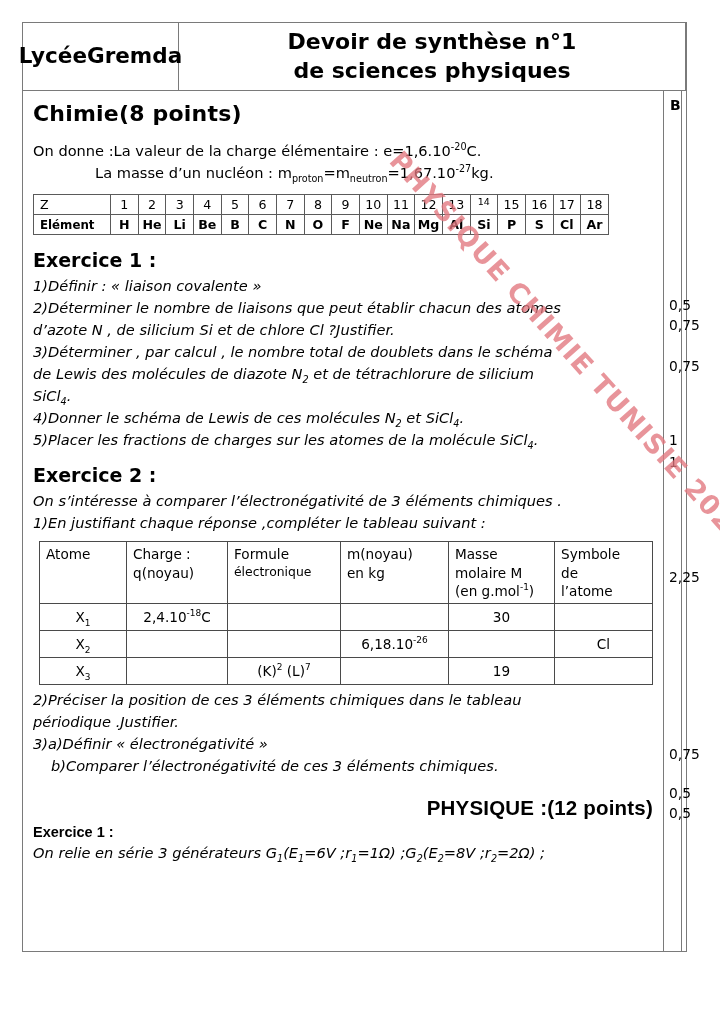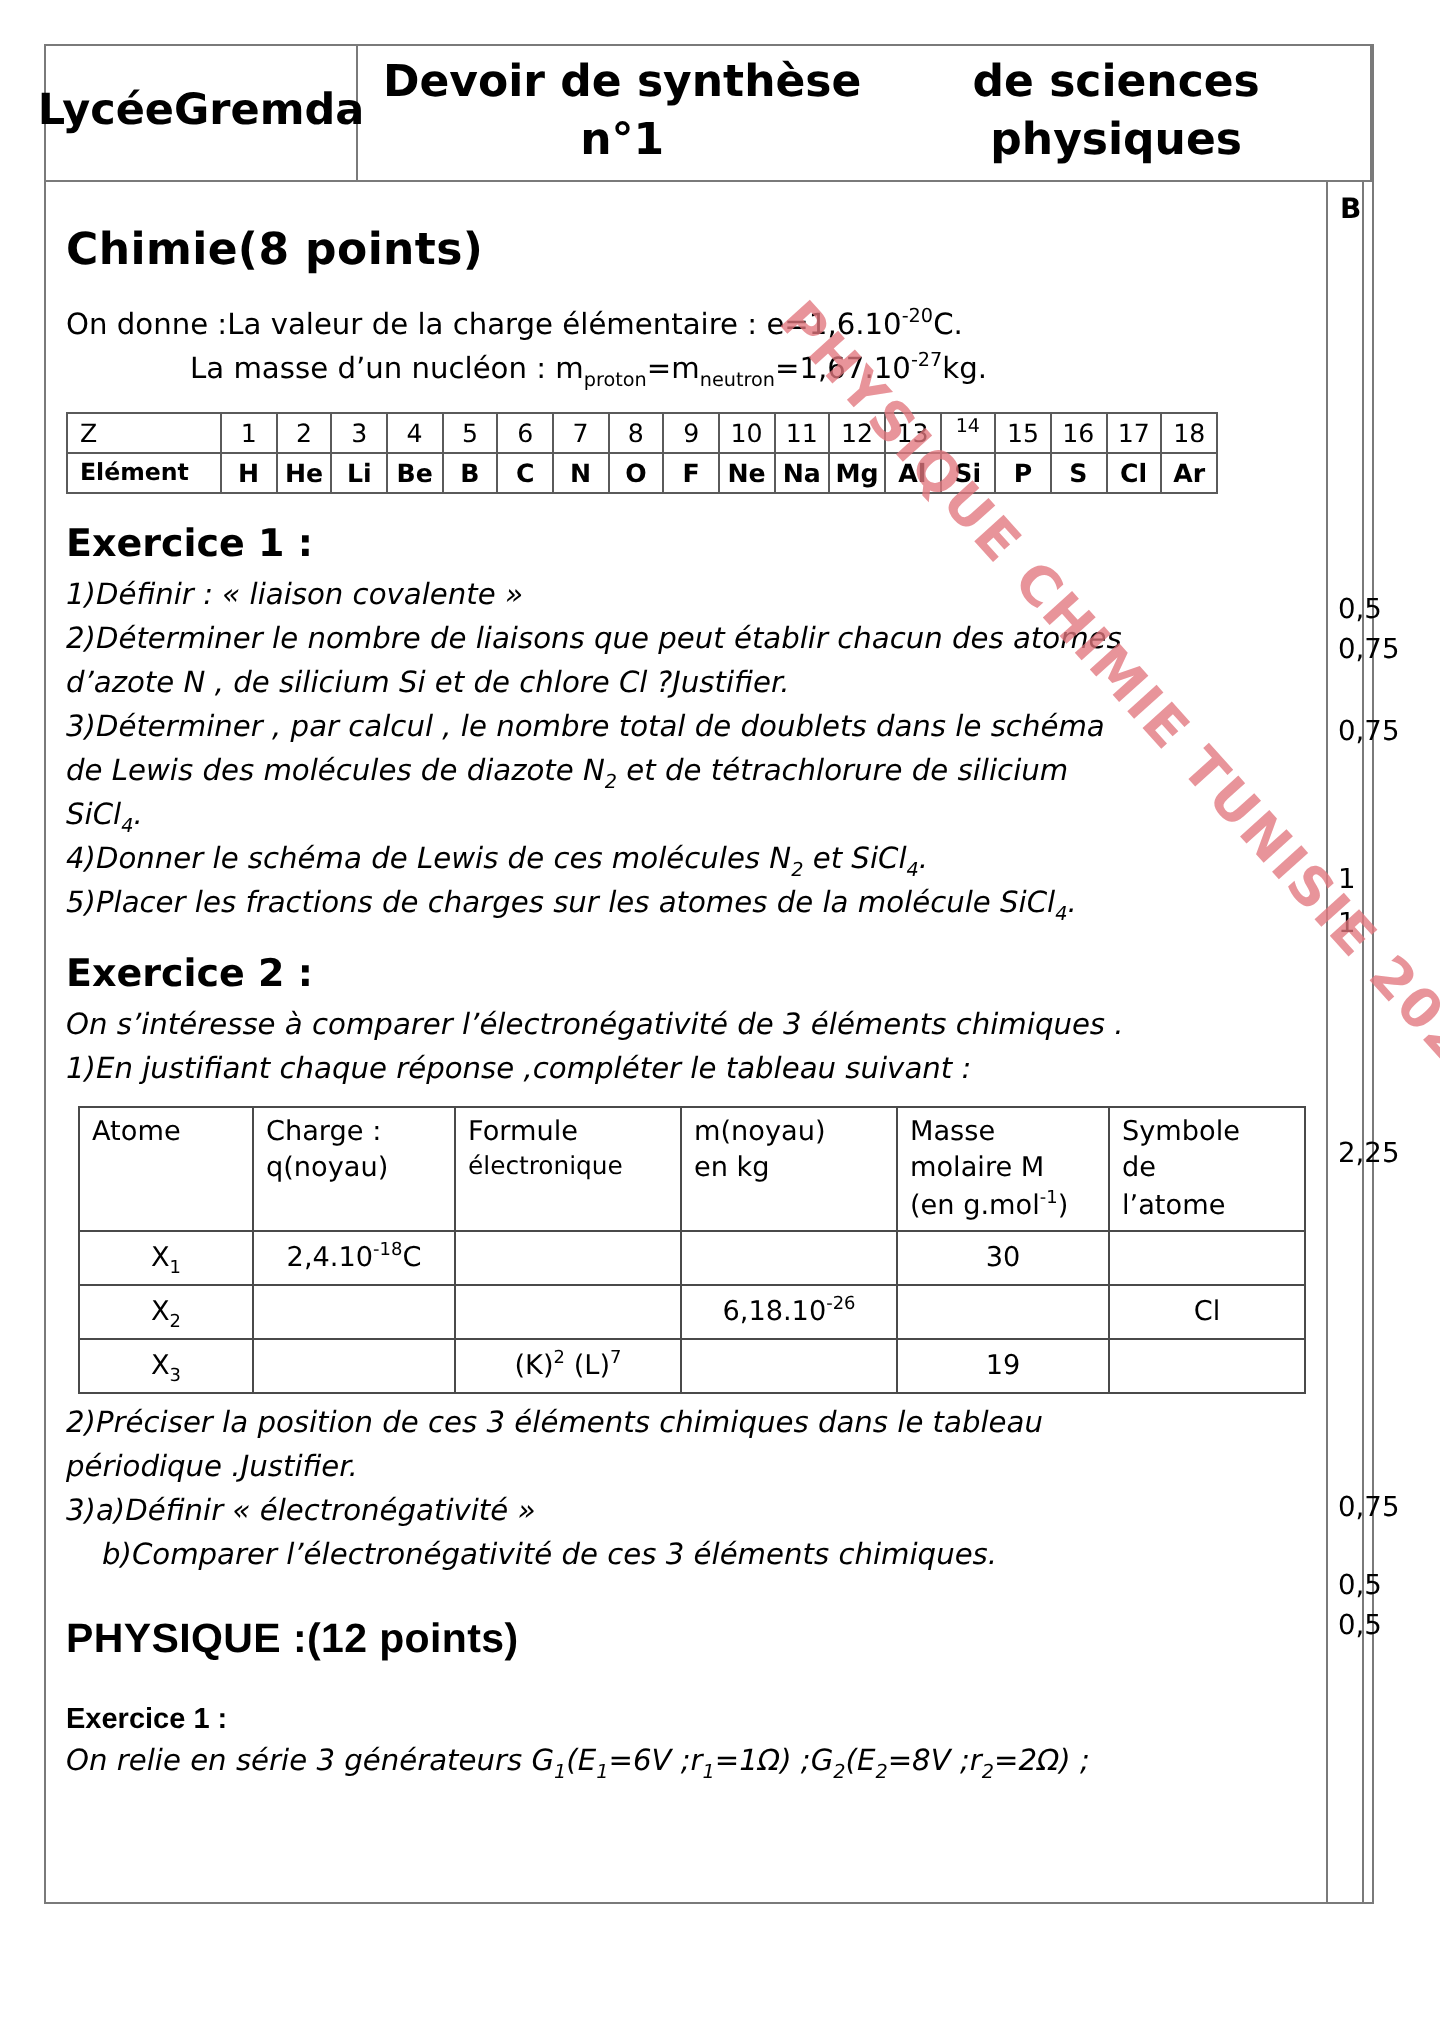--- a/index.html
+++ b/index.html
@@ -76,21 +76,21 @@
     font-weight: bold;
     font-size: 21.5px;
     line-height: 1.32;
     padding-top: 6px;
     padding-bottom: 6px;
   }
   .hdr-title {
     flex: 1;
     border-right: 1.4px solid #7a7a7a;
     display: flex;
-    flex-direction: row;
+    flex-direction: column;
     justify-content: center;
     align-items: center;
     font-weight: bold;
     font-size: 22px;
     line-height: 1.3;
     text-align: center;
     padding-top: 5px;
     padding-bottom: 5px;
   }
   .hdr-meta {
@@ -133,27 +133,28 @@
     left: 5px;
     font-size: 13.8px;
     line-height: 1.15;
     white-space: nowrap;
   }
 
   
   h1.section {
     font-size: 22px;
     font-weight: bold;
-    margin: 16px 0 14px 0;
+    margin: 4px 0 14px 0;
     letter-spacing: 0.2px;
   }
   h1.section.phys {
     font-family: "Liberation Sans", sans-serif;
     font-size: 20.5px;
-    margin: 0 0 20px 0;
+    margin: 0 0 4px 0;
+    text-align: right;
   }
   h2.exo {
     font-size: 19px;
     font-weight: bold;
     margin: 14px 0 4px 0;
   }
   h2.exo.small {
     font-family: "Liberation Sans", sans-serif;
     font-size: 14.5px;
     margin: 0 0 2px 0;

